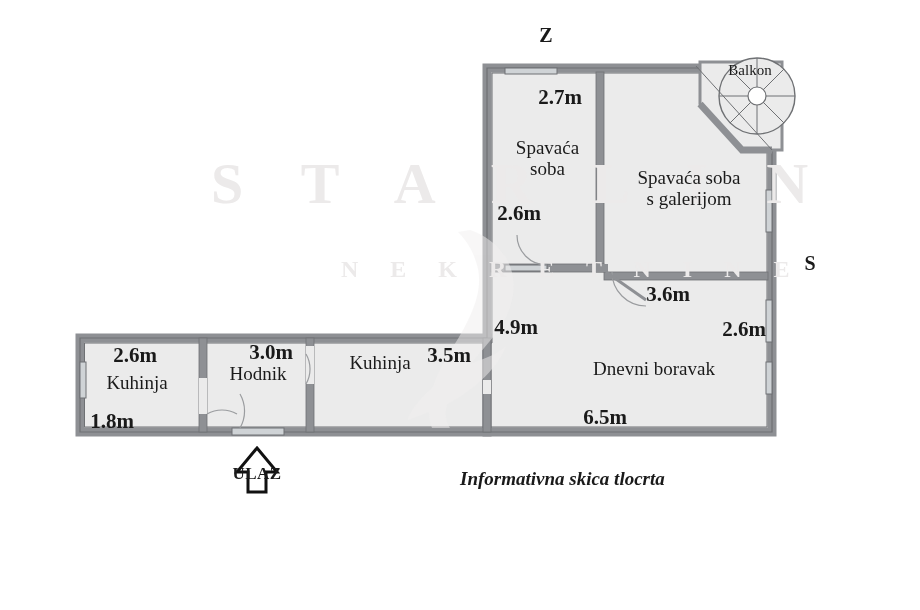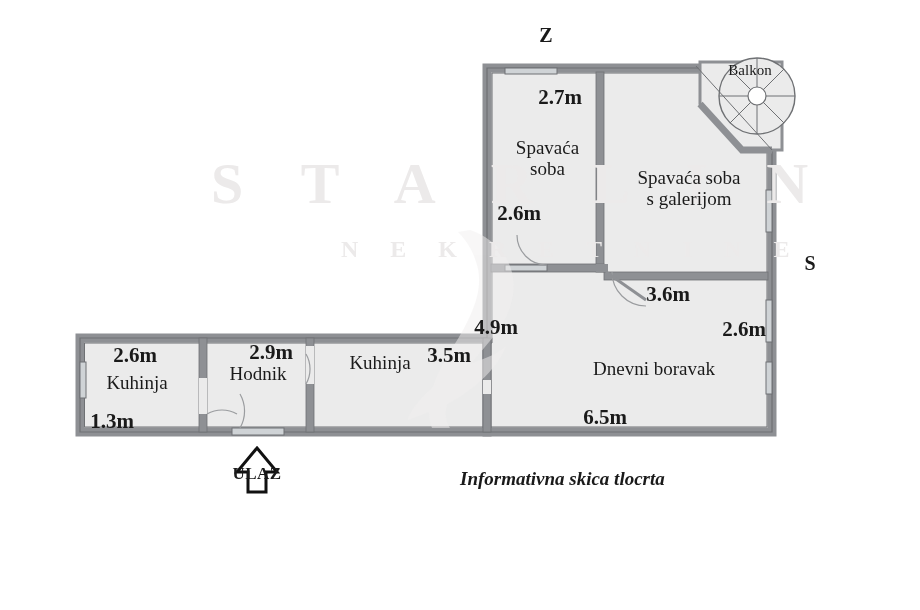--- a/index.html
+++ b/index.html
@@ -62,21 +62,21 @@
   }
   .wm1 {
     left: 200px;
     top: 150px;
     font-size: 58px;
     letter-spacing: 22px;
     font-weight: bold;
   }
   .wm2 {
     left: 330px;
-    top: 236px;
+    top: 256px;
     font-size: 24px;
     letter-spacing: 13px;
     font-weight: bold;
   }
 </style>
 </head>
 <body>
 
 <svg id="floorplan" viewBox="0 0 920 610">
   <defs>
@@ -175,29 +175,29 @@
 <div class="lbl dim" style="left:520px; top:86px; width:80px;">2.7m</div>
 <div class="lbl room-name" style="left:490px; top:137px; width:115px;">Spavaća
 soba</div>
 <div class="lbl dim" style="left:479px; top:202px; width:80px;">2.6m</div>
 
 <div class="lbl room-name" style="left:610px; top:167px; width:158px;">Spavaća soba
 s galerijom</div>
 <div class="lbl dim" style="left:613px; top:283px; width:110px;">3.6m</div>
 <div class="lbl dim" style="left:694px; top:318px; width:100px;">2.6m</div>
 
-<div class="lbl dim" style="left:456px; top:316px; width:80px;">4.9m</div>
+<div class="lbl dim" style="left:476px; top:316px; width:80px;">4.9m</div>
 <div class="lbl room-name" style="left:537px; top:358px; width:234px;">Dnevni boravak</div>
 <div class="lbl dim" style="left:550px; top:406px; width:110px;">6.5m</div>
 
 <div class="lbl room-name" style="left:325px; top:352px; width:110px;">Kuhinja</div>
 <div class="lbl dim" style="left:404px; top:344px; width:90px;">3.5m</div>
 
-<div class="lbl dim" style="left:226px; top:341px; width:90px;">2.9m</div>
+<div class="lbl dim" style="left:226px; top:341px; width:90px;">3.0m</div>
 <div class="lbl room-name" style="left:203px; top:363px; width:110px;">Hodnik</div>
 
 <div class="lbl dim" style="left:85px; top:344px; width:100px;">2.6m</div>
 <div class="lbl room-name" style="left:77px; top:372px; width:120px;">Kuhinja</div>
-<div class="lbl dim" style="left:62px; top:410px; width:100px;">1.3m</div>
+<div class="lbl dim" style="left:62px; top:410px; width:100px;">1.8m</div>
 
 <div class="lbl ulaz" style="left:207px; top:464px; width:100px;">ULAZ</div>
 
 <div class="lbl caption" style="left:460px; top:468px; width:330px; text-align:left;">Informativna skica tlocrta</div>
 
 </body></html>

